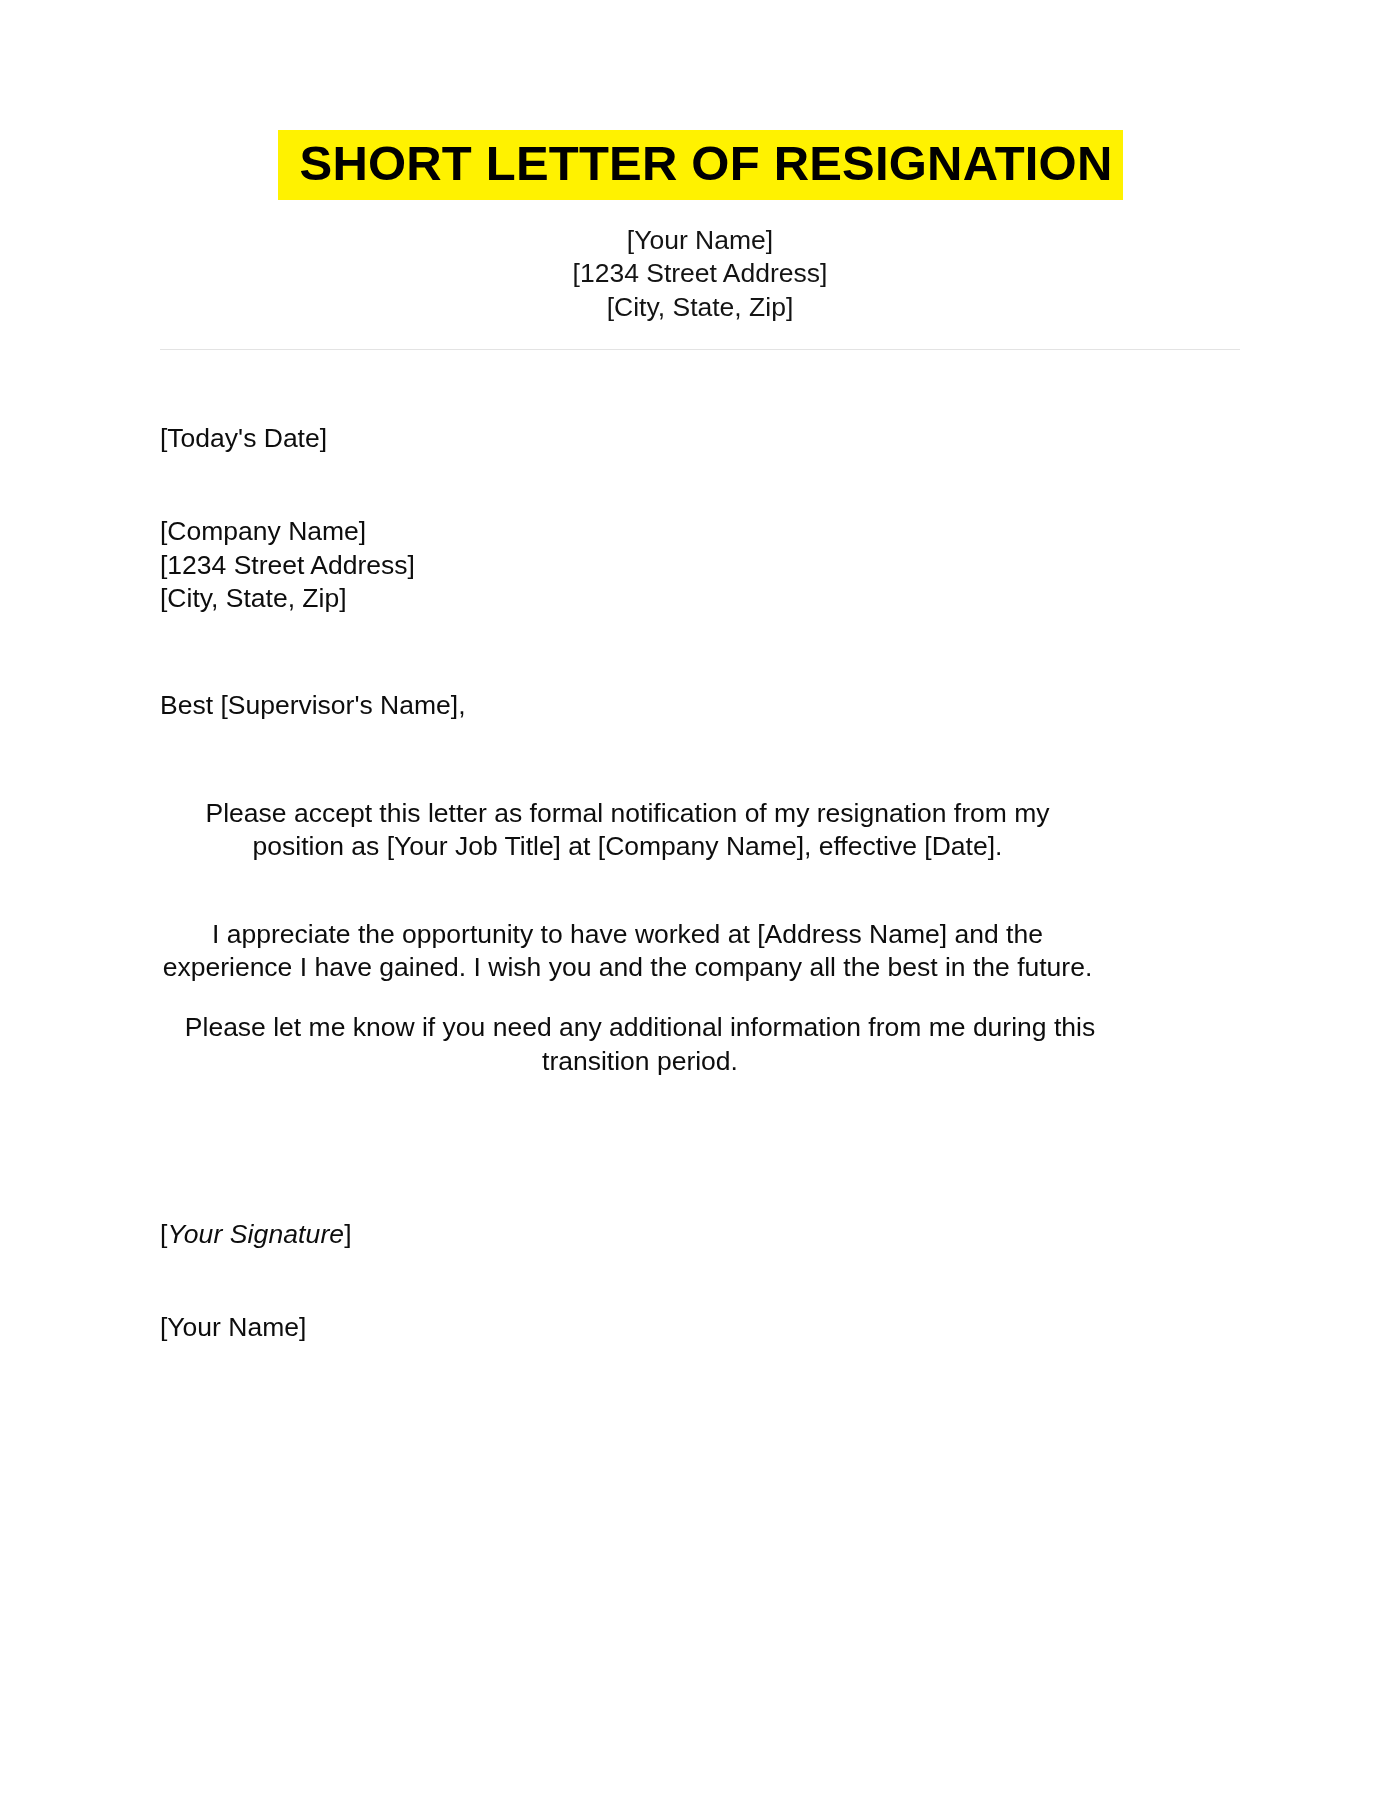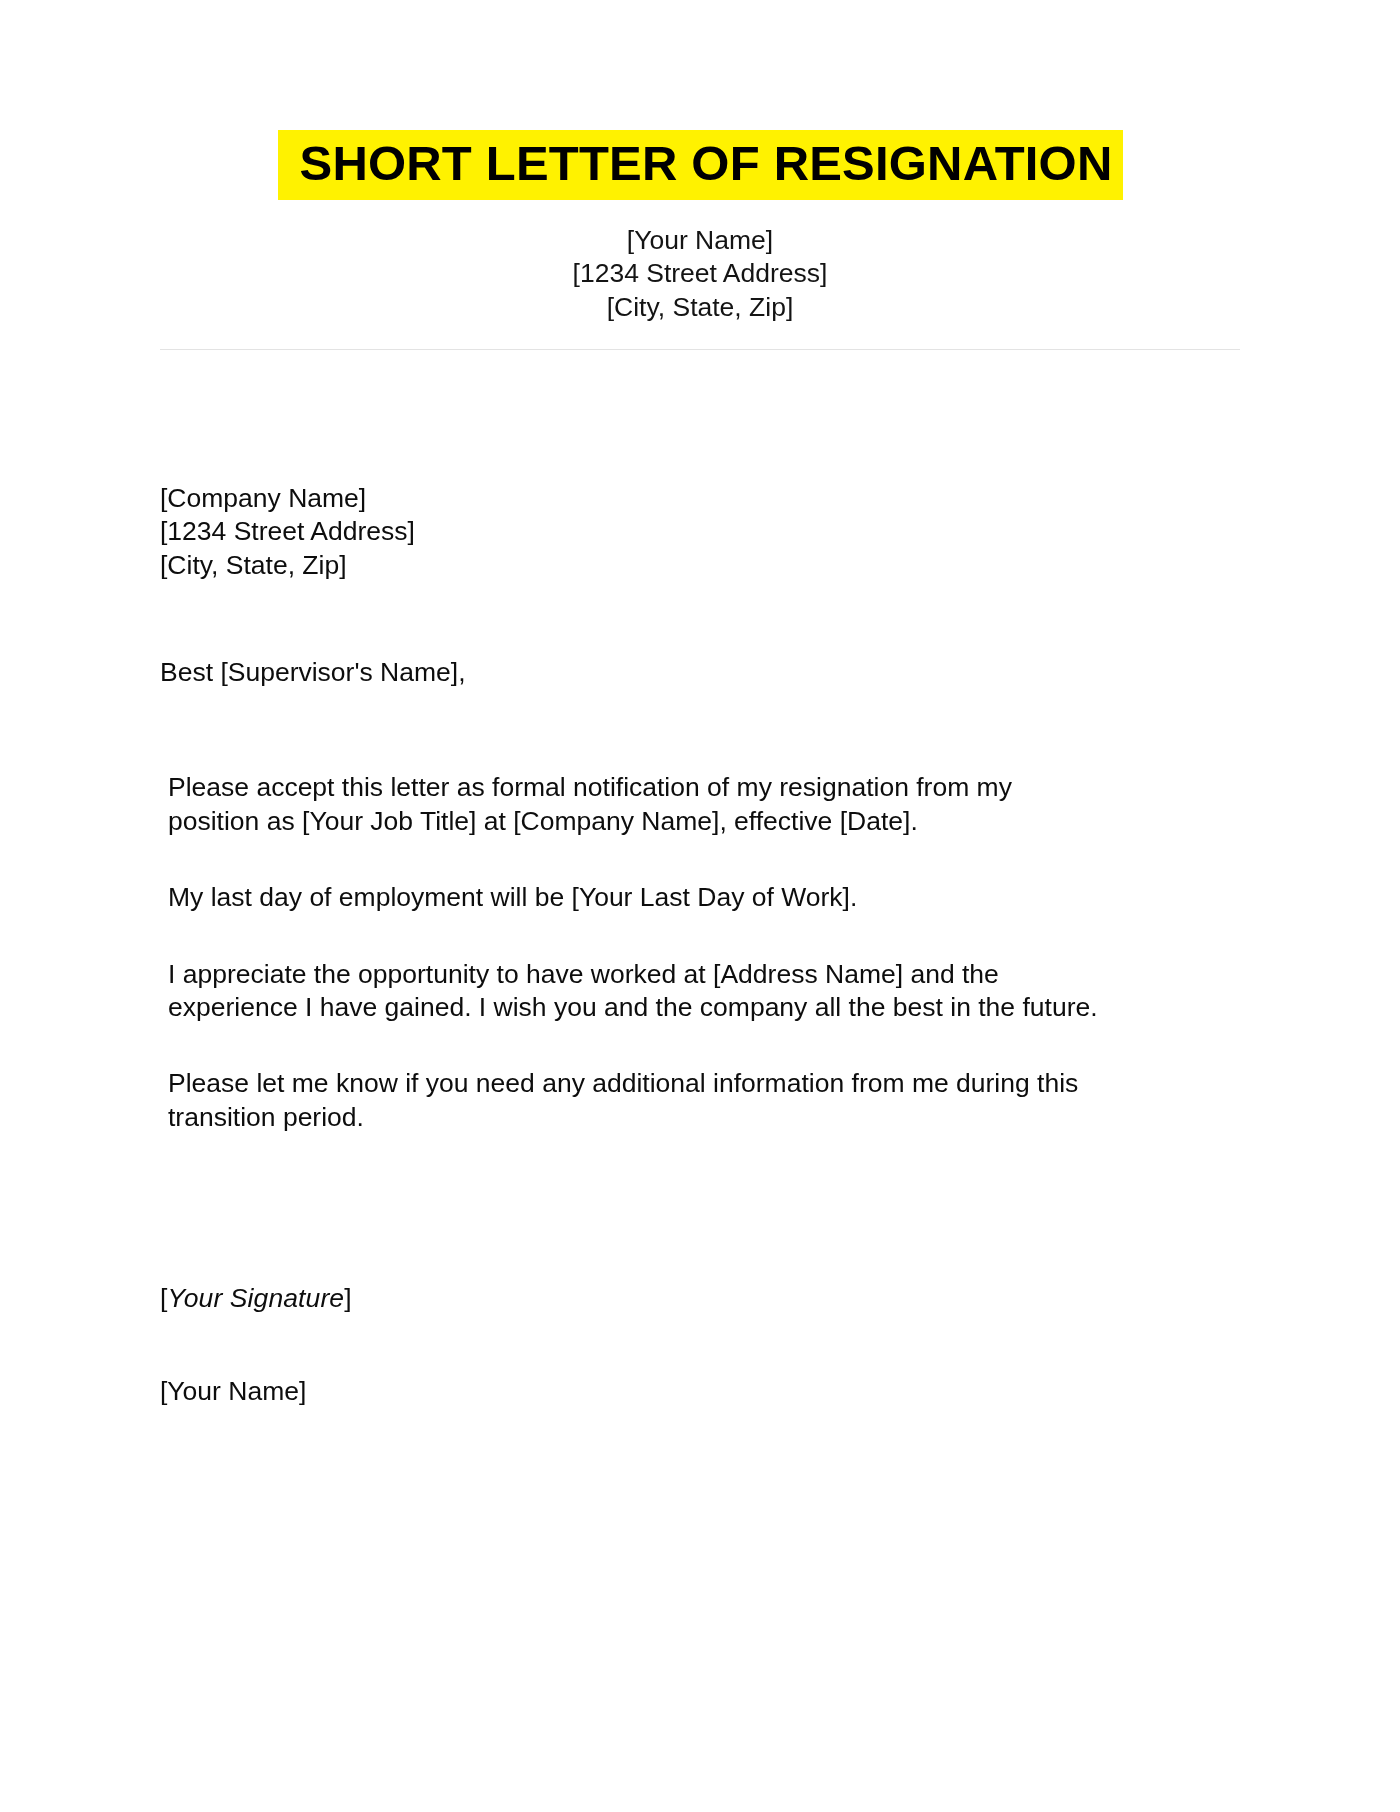--- a/index.html
+++ b/index.html
@@ -74,23 +74,24 @@
     color: #0d0d0d;
   }
   .block { margin: 0; }
   .line { display: block; }
   .gap-sm       { height: 27px; }
   .gap-md       { height: 60px; }
   .gap-lg       { height: 66px; }
   .gap-xl       { height: 74px; }
 
   .para {
-    margin: 8px;
+    margin: 0;
     line-height: 1.26;
     max-width: 935px;
+    text-align: center;
   }
   .para-wide { max-width: 960px; }
 
   .sig-line { letter-spacing: 0.1px; }
   .sig-italic { font-style: italic; }
 </style>
 </head>
 <body>
 
 <div class="page">
@@ -103,20 +104,23 @@
     <div class="sender-block">
       <span class="sender-line">[Your Name]</span>
       <span class="sender-line">[1234 Street Address]</span>
       <span class="sender-line">[City, State, Zip]</span>
     </div>
 
     <hr class="divider">
 
     <div class="body-area">
 
+      <div class="block">
+        <span class="line">[Today's Date]</span>
+      </div>
 
       <div class="gap-md"></div>
 
       <div class="block">
         <span class="line">[Company Name]</span>
         <span class="line">[1234 Street Address]</span>
         <span class="line">[City, State, Zip]</span>
       </div>
 
       <div class="gap-xl"></div>
@@ -124,21 +128,20 @@
       <div class="block">
         <span class="line">Best [Supervisor's Name],</span>
       </div>
 
       <div class="gap-xl"></div>
 
       <p class="para">Please accept this letter as formal notification of my resignation from my position as [Your Job Title] at [Company Name], effective [Date].</p>
 
       <div class="gap-sm"></div>
 
-      <p class="para">My last day of employment will be [Your Last Day of Work].</p>
 
       <div class="gap-sm"></div>
 
       <p class="para">I appreciate the opportunity to have worked at [Address Name] and the experience I have gained. I wish you and the company all the best in the future.</p>
 
       <div class="gap-sm"></div>
 
       <p class="para para-wide">Please let me know if you need any additional information from me during this transition period.</p>
 
       <div class="gap-lg"></div>

